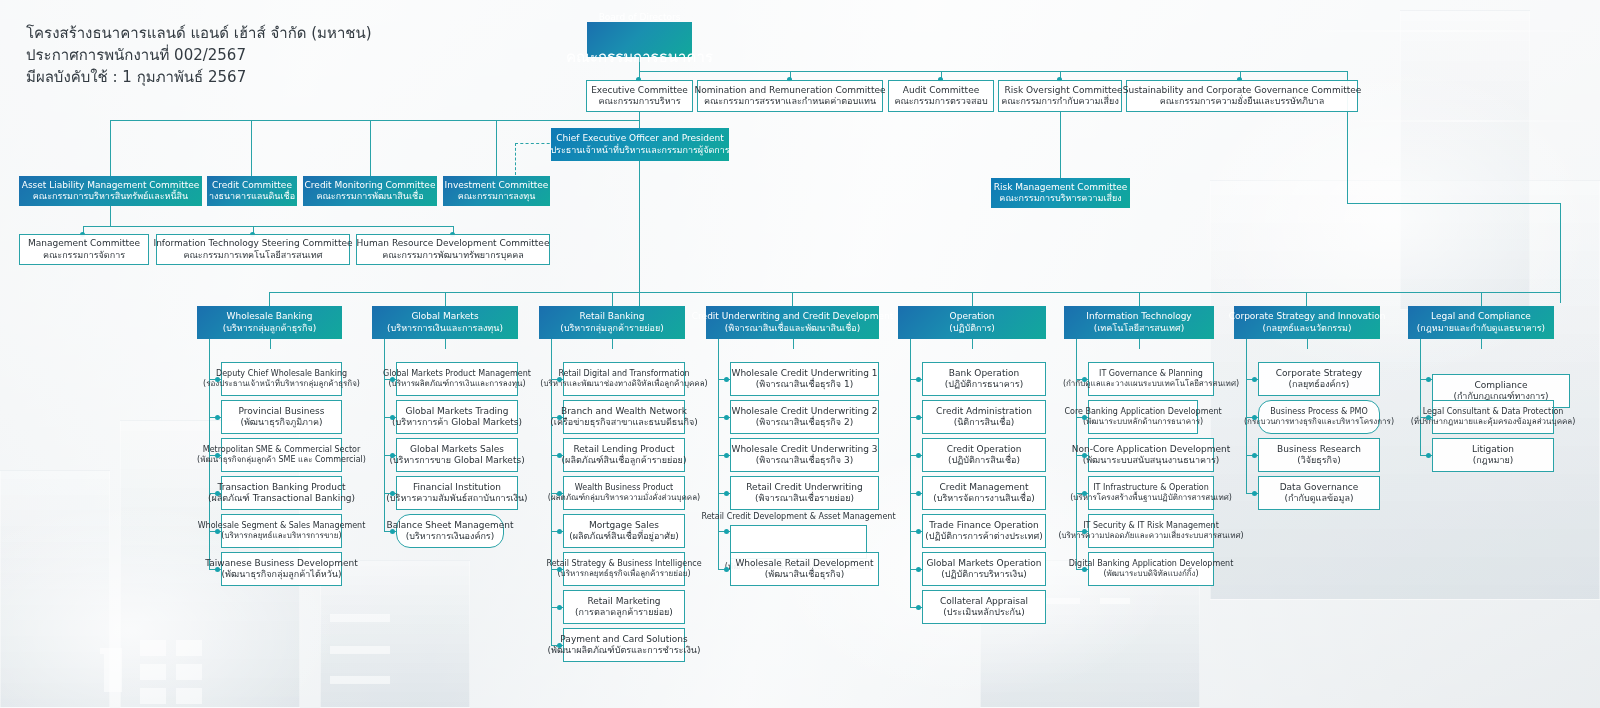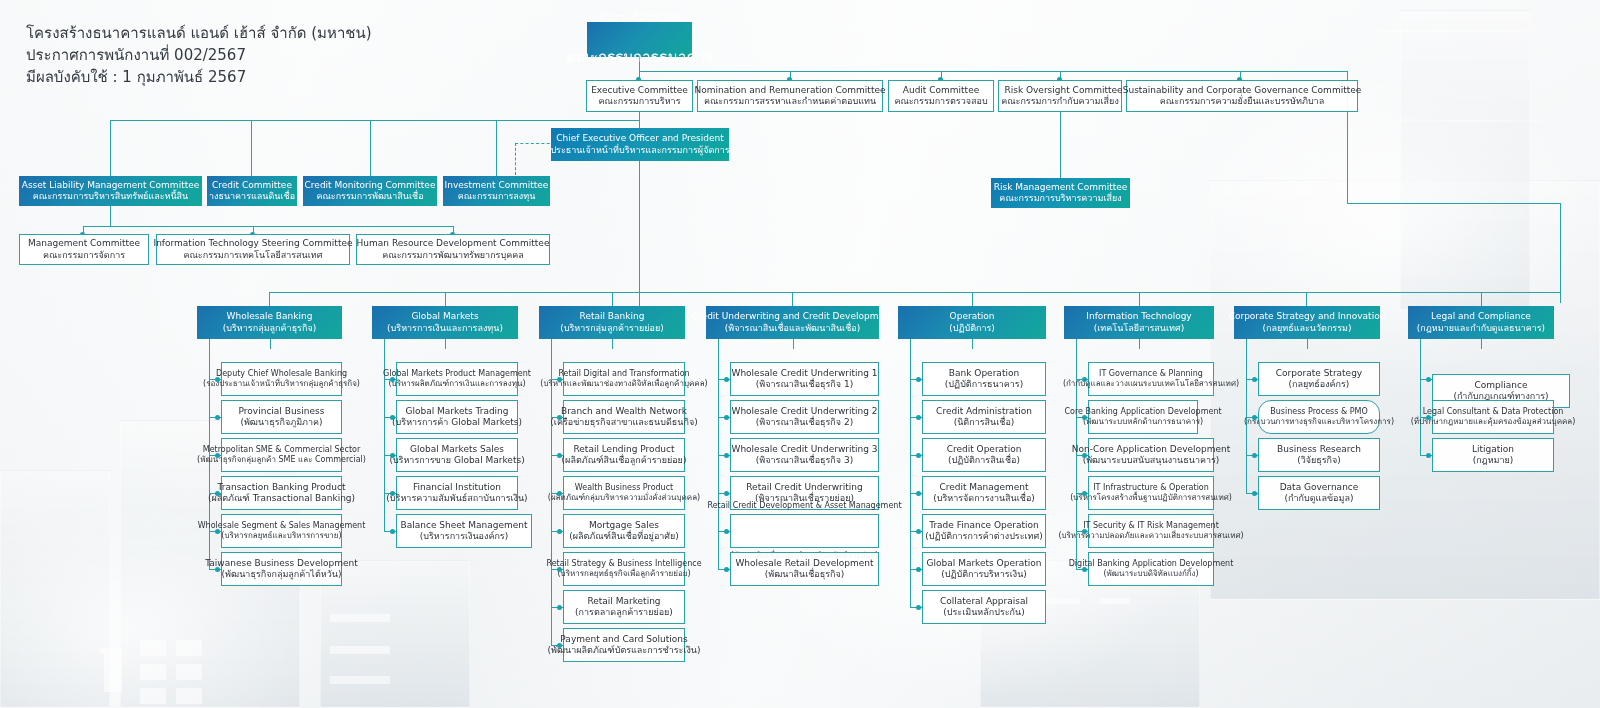--- a/index.html
+++ b/index.html
@@ -323,21 +323,21 @@
         <span class="th" style="font-size: 9px;">(บริหารการขาย Global Markets)</span>
       </div>
       <div class="ln h" style="left: 384px; top: 455px; width: 12px;"></div>
       <div class="dot" style="left: 390px; top: 453px;"></div>
       <div class="box outline" style="left: 396px; top: 476px; width: 122px; height: 34px;">
         <span class="en" style="font-size: 9px;">Financial Institution</span>
         <span class="th" style="font-size: 9px;">(บริหารความสัมพันธ์สถาบันการเงิน)</span>
       </div>
       <div class="ln h" style="left: 384px; top: 493px; width: 12px;"></div>
       <div class="dot" style="left: 390px; top: 491px;"></div>
-      <div class="box outline" style="left: 396px; top: 514px; width: 136px; height: 34px;">
+      <div class="box outline" style="left: 396px; top: 514px; width: 108px; height: 34px; border-radius: 14px;">
         <span class="en" style="font-size: 9px;">Balance Sheet Management</span>
         <span class="th" style="font-size: 9px;">(บริหารการเงินองค์กร)</span>
       </div>
       <div class="ln h" style="left: 384px; top: 531px; width: 12px;"></div>
       <div class="dot" style="left: 390px; top: 529px;"></div>
       <div class="box filled" style="left: 539px; top: 306px; width: 146px; height: 33px;">
         <span class="en" style="font-size: 9px;">Retail Banking</span>
         <span class="th" style="font-size: 9px;">(บริหารกลุ่มลูกค้ารายย่อย)</span>
       </div>
       <div class="ln v" style="left: 551px; top: 339px; height: 306px;"></div>
@@ -413,21 +413,21 @@
         <span class="th" style="font-size: 9px;">(พิจารณาสินเชื่อธุรกิจ 3)</span>
       </div>
       <div class="ln h" style="left: 718px; top: 455px; width: 12px;"></div>
       <div class="dot" style="left: 724px; top: 453px;"></div>
       <div class="box outline" style="left: 730px; top: 476px; width: 149px; height: 34px;">
         <span class="en" style="font-size: 9px;">Retail Credit Underwriting</span>
         <span class="th" style="font-size: 9px;">(พิจารณาสินเชื่อรายย่อย)</span>
       </div>
       <div class="ln h" style="left: 718px; top: 493px; width: 12px;"></div>
       <div class="dot" style="left: 724px; top: 491px;"></div>
-      <div class="box outline fs11" style="left: 730px; top: 514px; width: 149px; height: 34px; gap: 40px;">
+      <div class="box outline fs11" style="left: 730px; top: 525px; width: 137px; height: 34px; gap: 40px;">
         <span class="en" style="font-size: 8px;">Retail Credit Development &amp; Asset Management</span>
         <span class="th" style="font-size: 8px;">(พัฒนาสินเชื่อและบริหารสินทรัพย์รายย่อย)</span>
       </div>
       <div class="ln h" style="left: 718px; top: 531px; width: 12px;"></div>
       <div class="dot" style="left: 724px; top: 529px;"></div>
       <div class="box outline" style="left: 730px; top: 552px; width: 149px; height: 34px;">
         <span class="en" style="font-size: 9px;">Wholesale Retail Development</span>
         <span class="th" style="font-size: 9px;">(พัฒนาสินเชื่อธุรกิจ)</span>
       </div>
       <div class="ln h" style="left: 718px; top: 569px; width: 12px;"></div>

